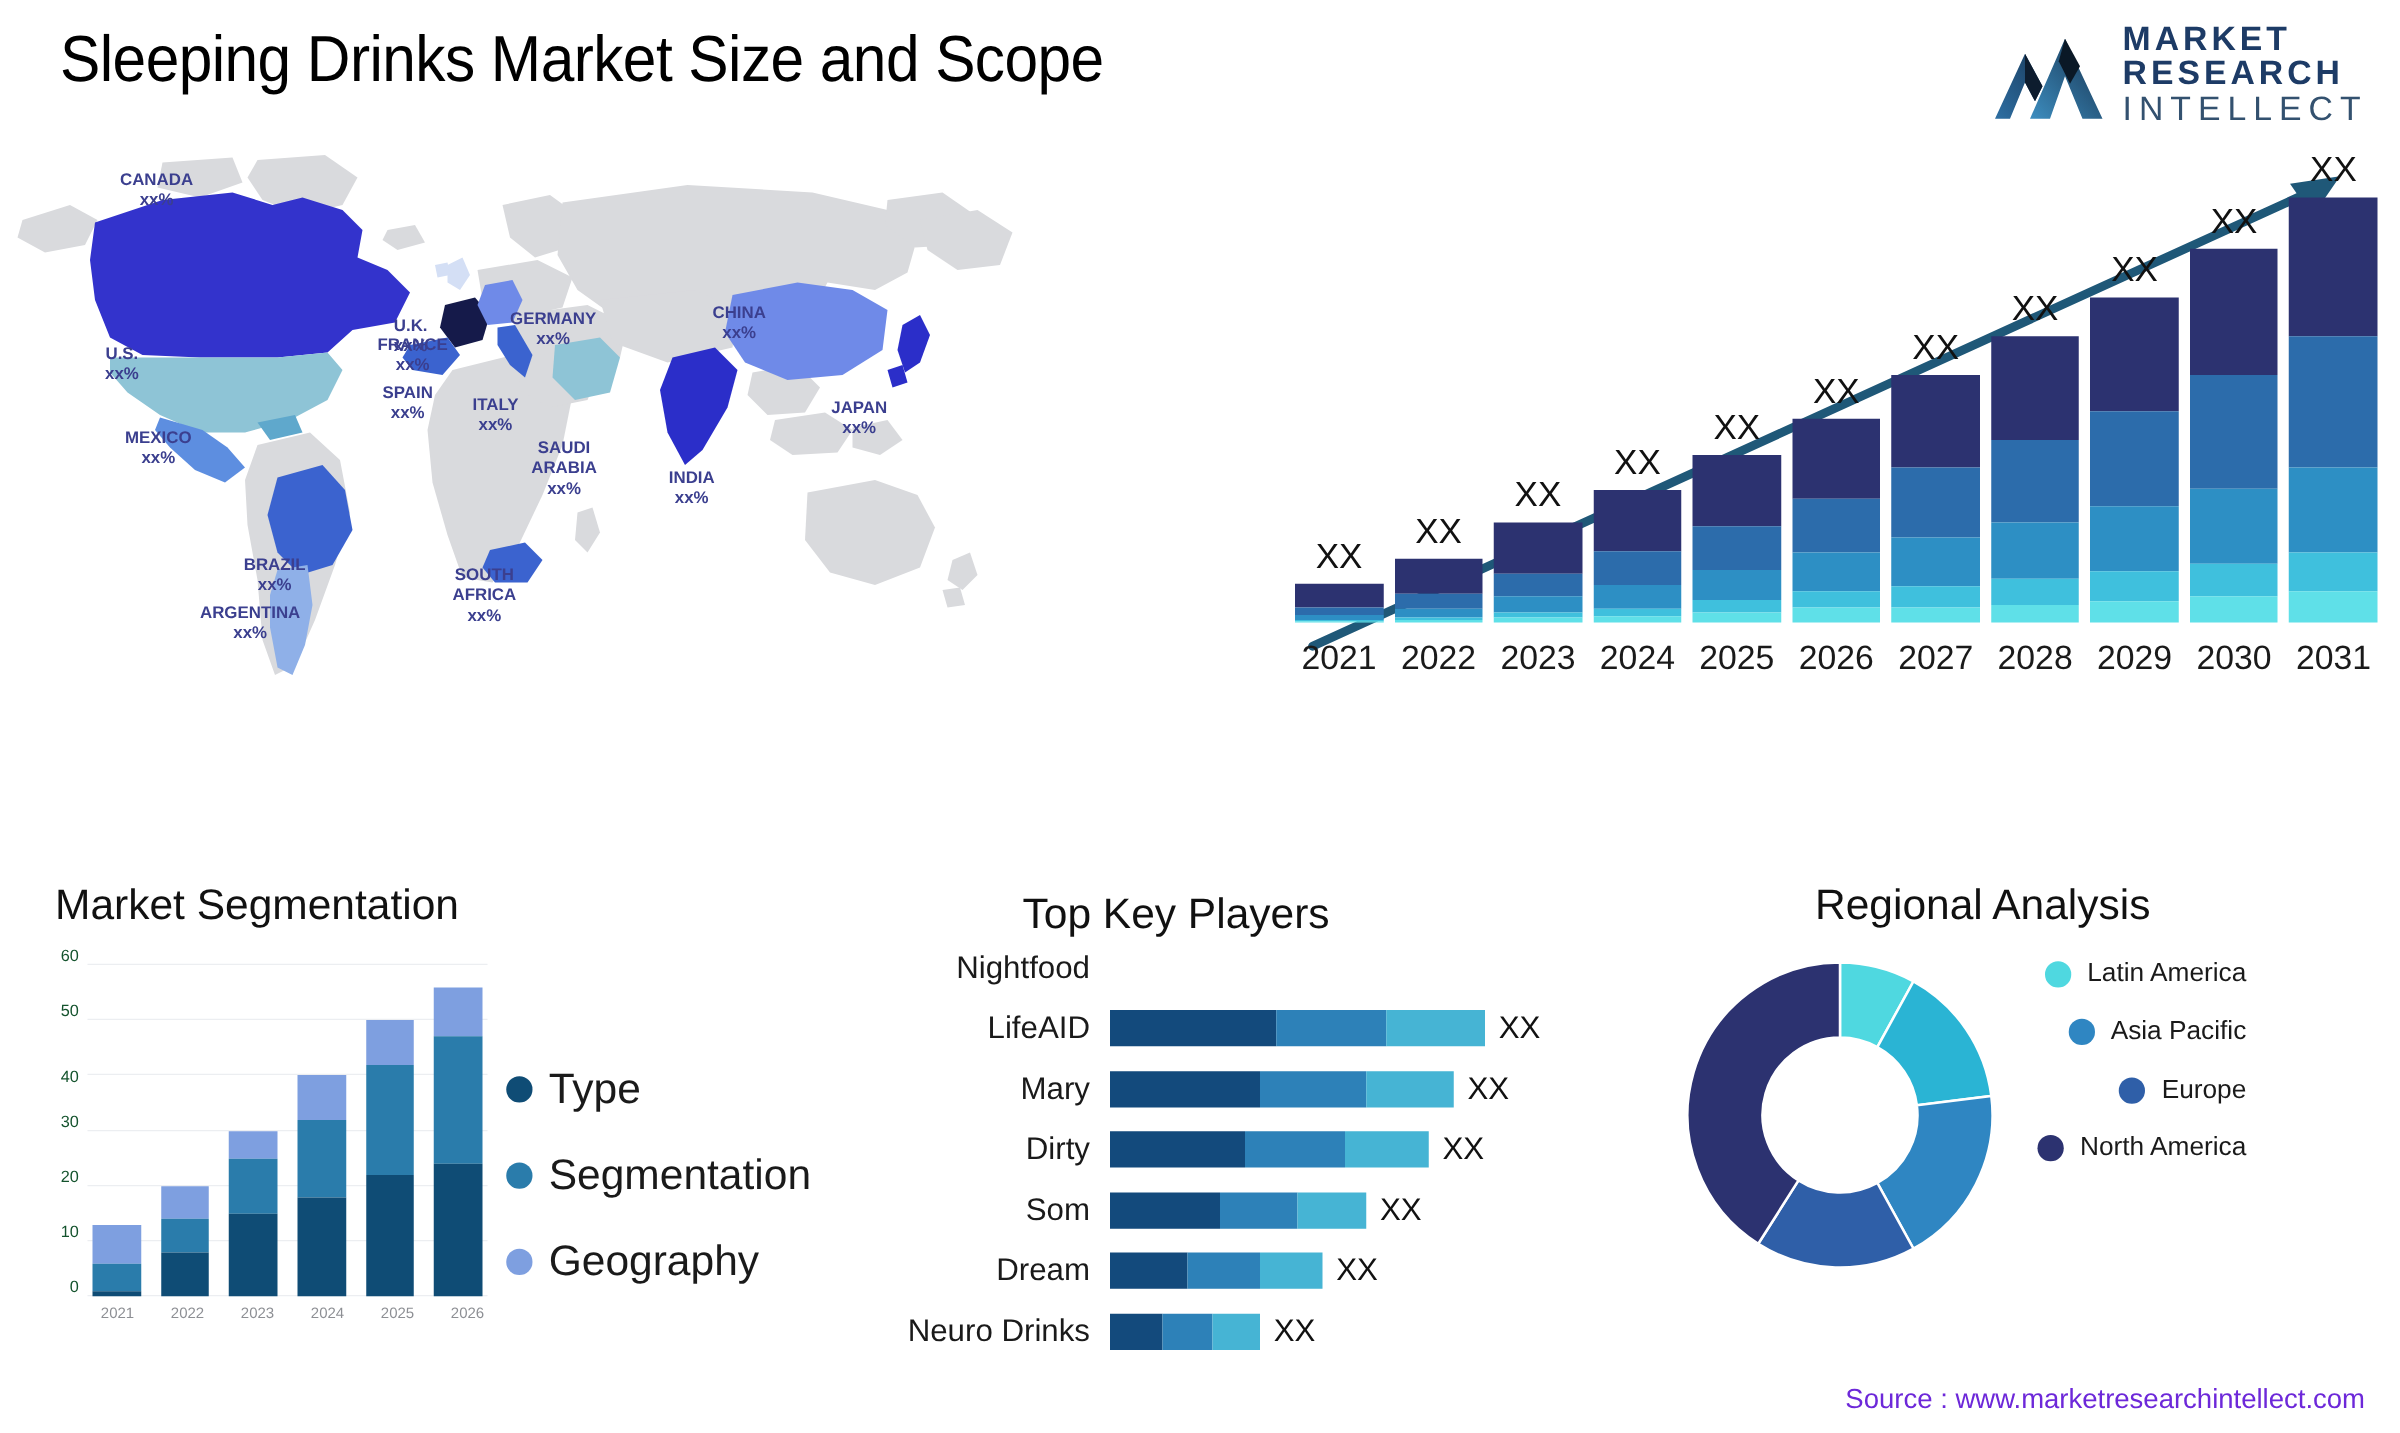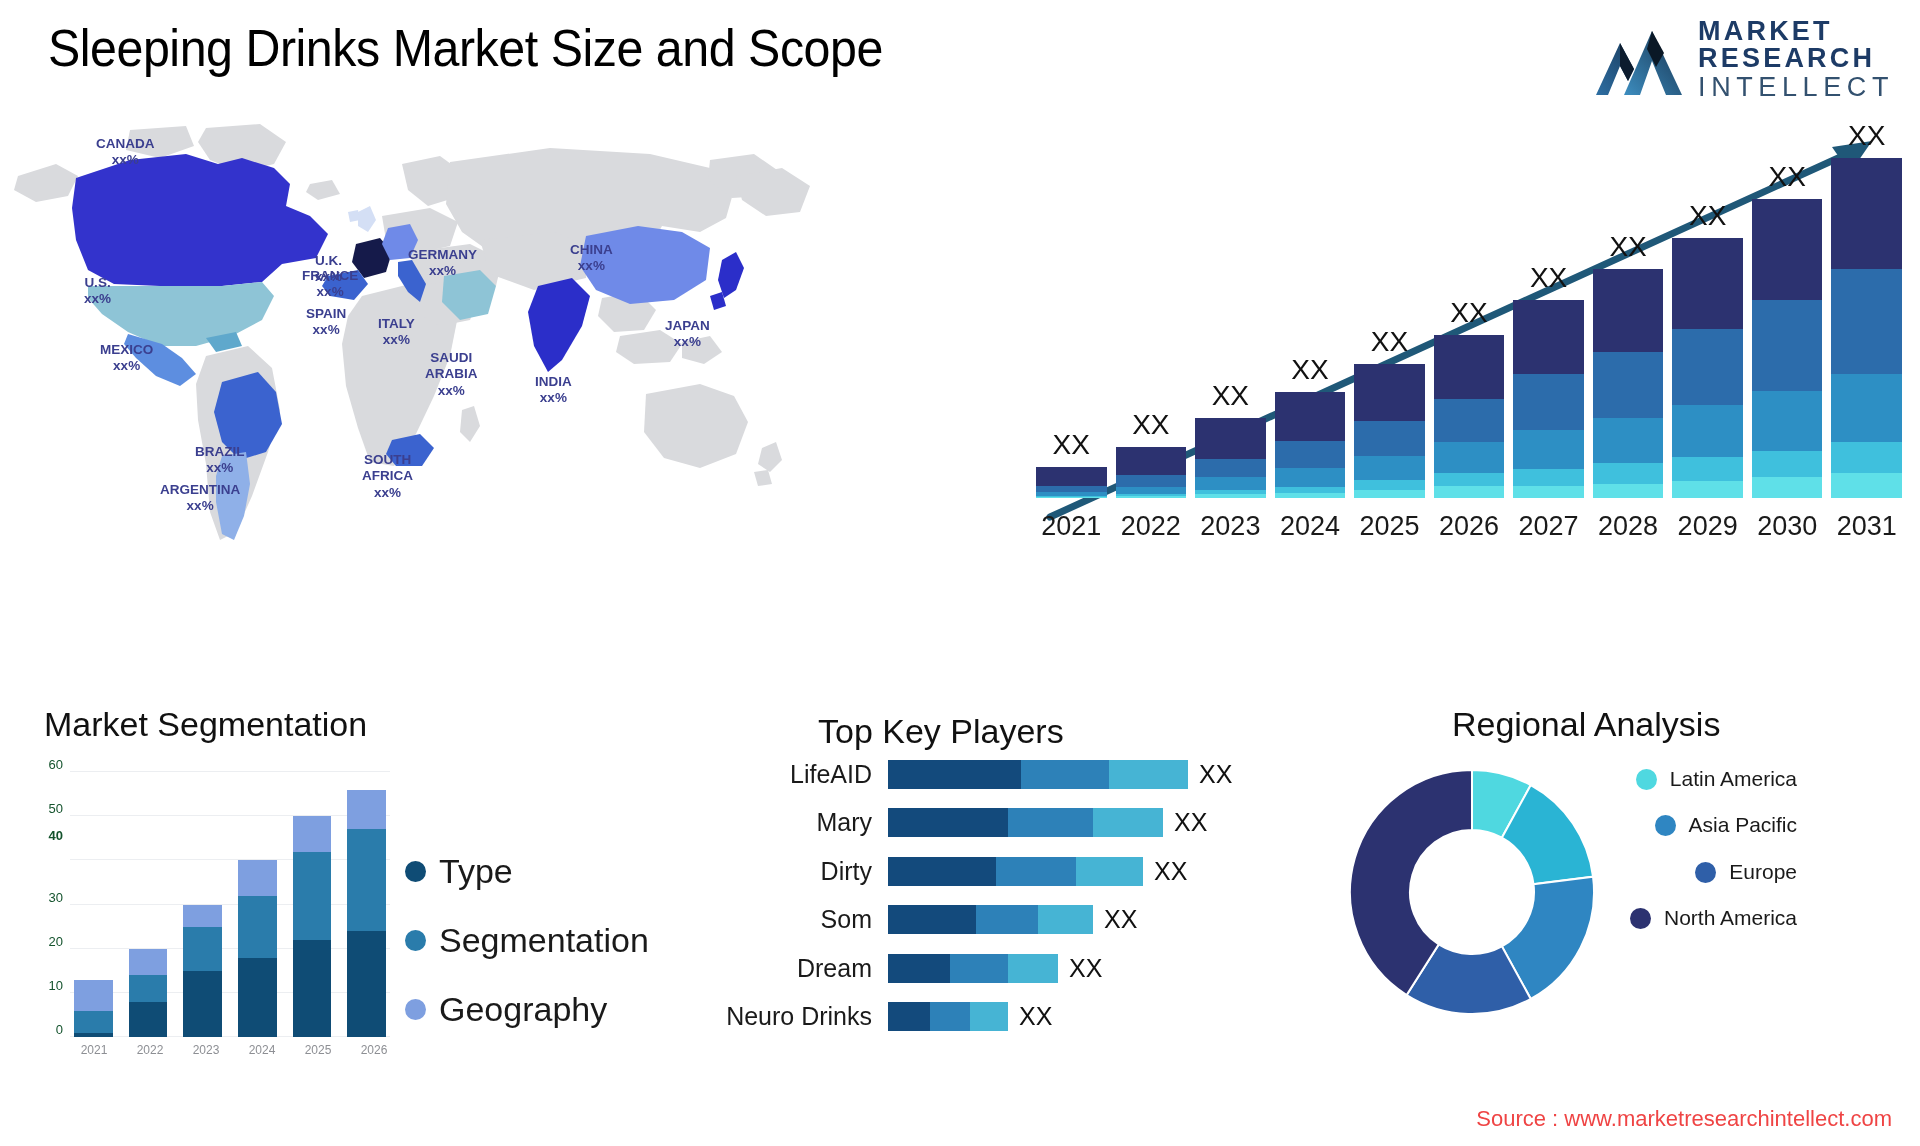--- a/index.html
+++ b/index.html
@@ -96,21 +96,21 @@
   #regional { position: absolute; left: 1330px; top: 760px; width: 560px; height: 350px; }
   #donut { position: absolute; left: 18px; top: 8px; width: 248px; height: 248px; }
   #donut-legend { position: absolute; left: 300px; top: 6px; }
   .rlegend-row { display: flex; align-items: flex-start; gap: 13px; margin-bottom: 20px; justify-content: flex-end; }
   .rlegend-dot { width: 21px; height: 21px; border-radius: 50%; flex: none; margin-top: 3px; }
   .rlegend-txt { font-size: 21px; color: #1a1a1a; line-height: 1.25; max-width: 150px; }
 
   
   #source {
     position: absolute; right: 28px; bottom: 14px;
-    font-size: 22px; color: #ef4444; white-space: nowrap;
+    font-size: 22px; color: #6d28d9; white-space: nowrap;
   }
 </style>
 </head>
 <body>
 
 <div class="page">
 
   <div id="page-title">Sleeping Drinks Market Size and Scope</div>
 
   <div id="logo">
@@ -418,21 +418,21 @@
     <div id="seg-plot">
       <div id="seg-gridlines">
           <div class="seg-grid" style="bottom: 0px;"></div>
           <div class="seg-grid" style="bottom: 44.1667px;"></div>
           <div class="seg-ylab" style="bottom: 37.1667px;">10</div>
           <div class="seg-grid" style="bottom: 88.3333px;"></div>
           <div class="seg-ylab" style="bottom: 81.3333px;">20</div>
           <div class="seg-grid" style="bottom: 132.5px;"></div>
           <div class="seg-ylab" style="bottom: 125.5px;">30</div>
           <div class="seg-grid" style="bottom: 176.667px;"></div>
-          <div class="seg-ylab" style="bottom: 187px; font-weight: bold;">40</div>
+          <div class="seg-ylab" style="bottom: 161px;">40</div>
           <div class="seg-grid" style="bottom: 220.833px;"></div>
           <div class="seg-ylab" style="bottom: 213.833px;">50</div>
           <div class="seg-grid" style="bottom: 265px;"></div>
           <div class="seg-ylab" style="bottom: 258px;">60</div>
           <div class="seg-ylab" style="bottom: -7px;">0</div>
         </div>
       <div id="seg-bars">
           <div class="sbar">
             <div class="sseg" style="background: rgb(126, 159, 224); height: 30.9167px;"></div>
             <div class="sseg" style="background: rgb(42, 124, 171); height: 22.0833px;"></div>
@@ -484,20 +484,29 @@
         </div>
         <div class="slegend-row">
           <span class="slegend-dot" style="background:#7e9fe0"></span>
           <span class="slegend-txt">Geography</span>
         </div>
       </div>
   </div>
 
   <div class="sec-title" id="players-title">Top Key Players</div>
   <div id="players">
+      <div class="prow headroom">
+        <div class="pname">Nightfood</div>
+        <div class="pbar">
+          <div class="pseg" style="background: rgb(19, 74, 124); width: 0px;"></div>
+          <div class="pseg" style="background: rgb(45, 129, 184); width: 0px;"></div>
+          <div class="pseg" style="background: rgb(70, 180, 212); width: 0px;"></div>
+        </div>
+        <div class="pval">XX</div>
+      </div>
       <div class="prow">
         <div class="pname">LifeAID</div>
         <div class="pbar">
           <div class="pseg" style="background: rgb(19, 74, 124); width: 133px;"></div>
           <div class="pseg" style="background: rgb(45, 129, 184); width: 88px;"></div>
           <div class="pseg" style="background: rgb(70, 180, 212); width: 79px;"></div>
         </div>
         <div class="pval">XX</div>
       </div>
       <div class="prow">

